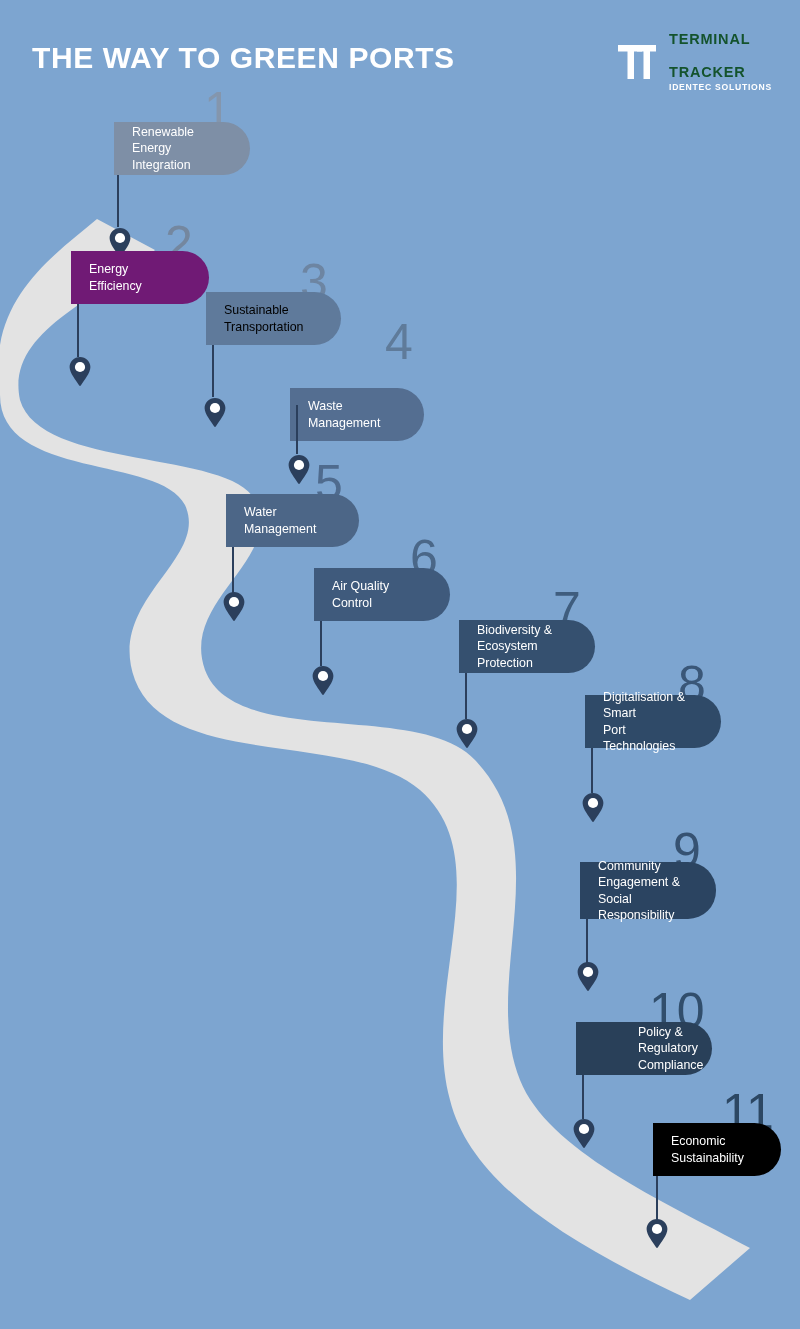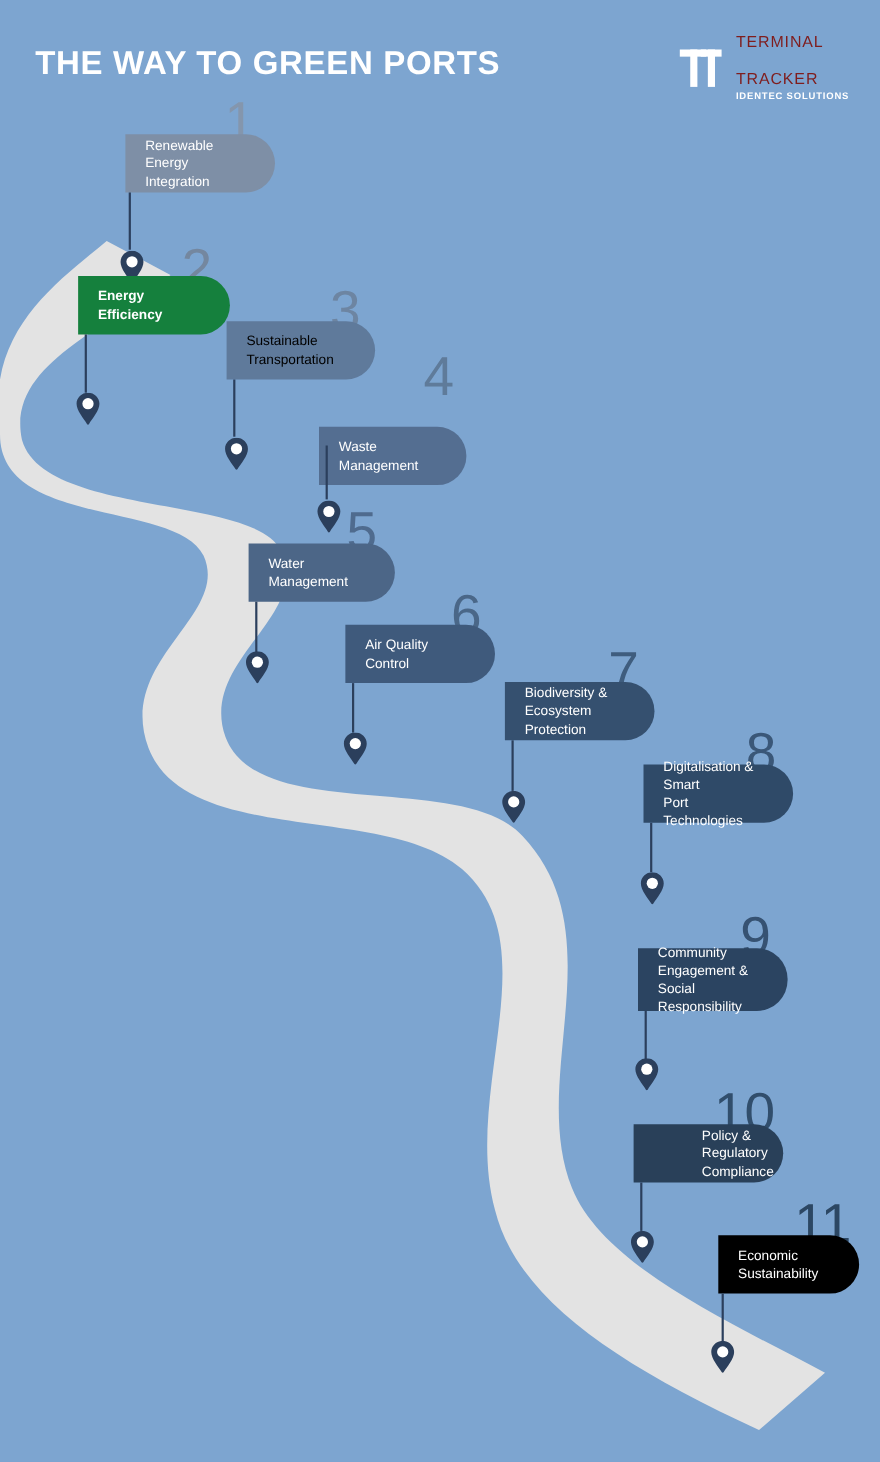--- a/index.html
+++ b/index.html
@@ -46,23 +46,23 @@
     align-items: center;
     gap: 9px;
   }
   #brand-mark { display: block; }
   .brand-wordmark {
     display: flex;
     flex-direction: column;
     line-height: 1;
   }
   .brand-line1, .brand-line2 {
-    color: #7f1d1d;
+    color: #14532d;
     font-size: 14.5px;
-    font-weight: normal;
+    font-weight: bold;
     letter-spacing: 0.8px;
     font-family: "Liberation Sans", sans-serif;
   }
   .brand-line2 { margin-top: 18px; }
   .brand-line3 {
     color: #ffffff;
     font-size: 8.6px;
     font-weight: bold;
     letter-spacing: 0.75px;
     margin-top: 4px;
@@ -151,21 +151,21 @@
 Integration</span>
         </div>
         <div class="step-pole" style="left: 117px; top: 175px; height: 52px; background: rgb(43, 63, 92);"></div>
         <svg class="pin" width="22" height="30" viewBox="0 0 22 30" style="left: 108.5px; top: 228px;">
           <path d="M11 0 C5.2 0 0.6 4.5 0.6 10.1 C0.6 16.3 7.0 23.3 10.2 28.6 C10.6 29.2 11.4 29.2 11.8 28.6 C15.0 23.3 21.4 16.3 21.4 10.1 C21.4 4.5 16.8 0 11 0 Z" fill="#2b3f5c"></path>
           <circle cx="11" cy="10" r="5.1" fill="#ffffff"></circle>
         </svg>
       </div>
       <div class="step">
         <div class="step-number" style="left: 165px; top: 219px; color: rgb(116, 135, 159);">2</div>
-        <div class="step-card" style="left: 71px; top: 251px; width: 138px; height: 53px; background: #15803d; border-top-right-radius: 27px; border-bottom-right-radius: 27px; font-weight: bold;">
+        <div class="step-card" style="left: 71px; top: 251px; width: 138px; height: 53px; background: #701a75; border-top-right-radius: 27px; border-bottom-right-radius: 27px;">
           <span class="step-label" style="color: rgb(255, 255, 255);">Energy Efficiency</span>
         </div>
         <div class="step-pole" style="left: 77px; top: 304px; height: 53px; background: rgb(43, 63, 92);"></div>
         <svg class="pin" width="22" height="30" viewBox="0 0 22 30" style="left: 68.5px; top: 357px;">
           <path d="M11 0 C5.2 0 0.6 4.5 0.6 10.1 C0.6 16.3 7.0 23.3 10.2 28.6 C10.6 29.2 11.4 29.2 11.8 28.6 C15.0 23.3 21.4 16.3 21.4 10.1 C21.4 4.5 16.8 0 11 0 Z" fill="#2b3f5c"></path>
           <circle cx="11" cy="10" r="5.1" fill="#ffffff"></circle>
         </svg>
       </div>
       <div class="step">
         <div class="step-number" style="left: 300px; top: 257px; color: rgb(109, 133, 162);">3</div>

